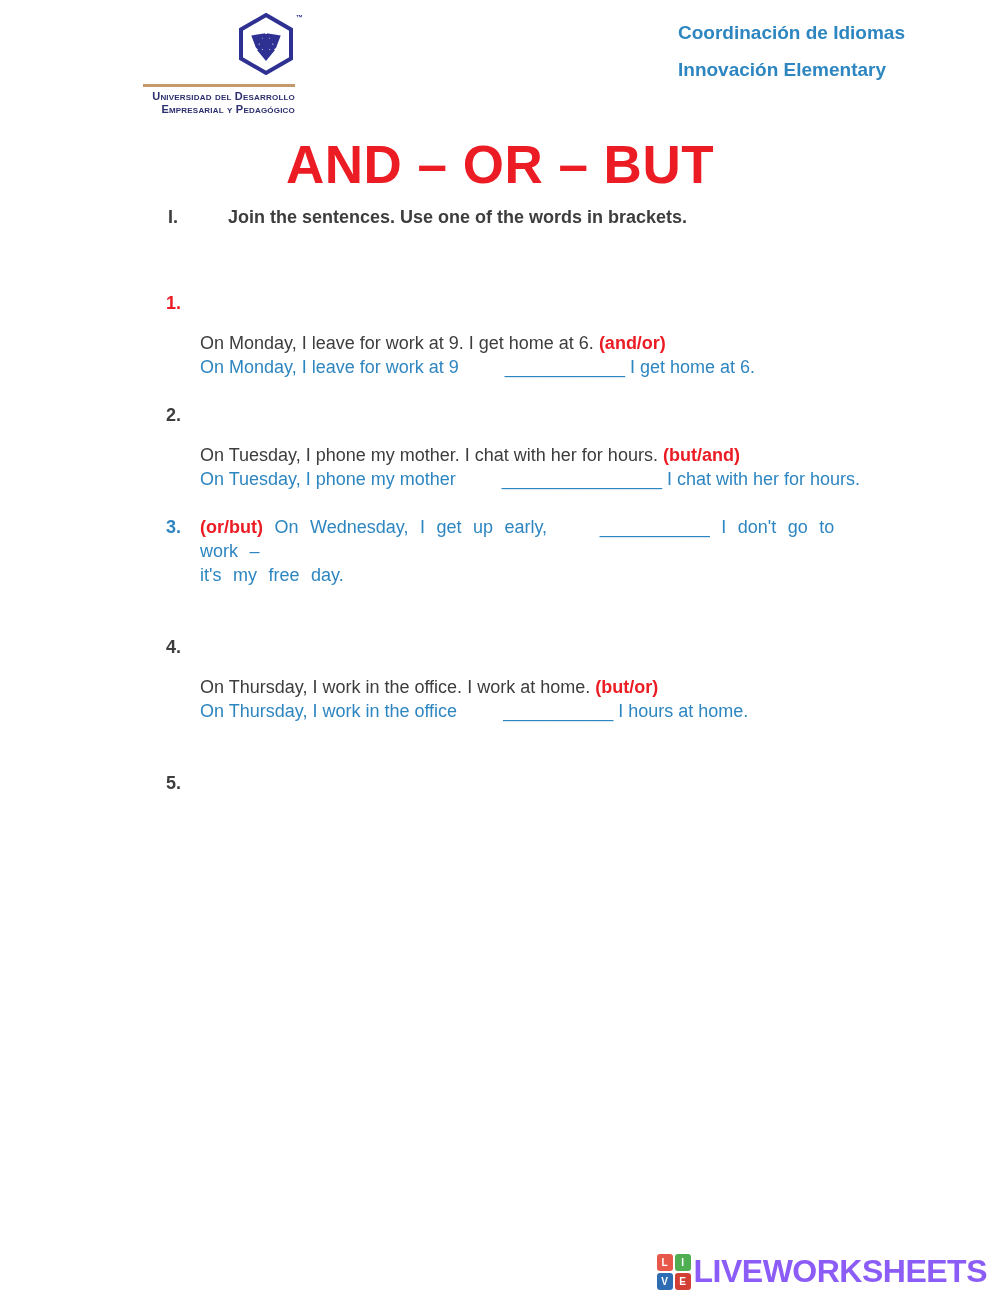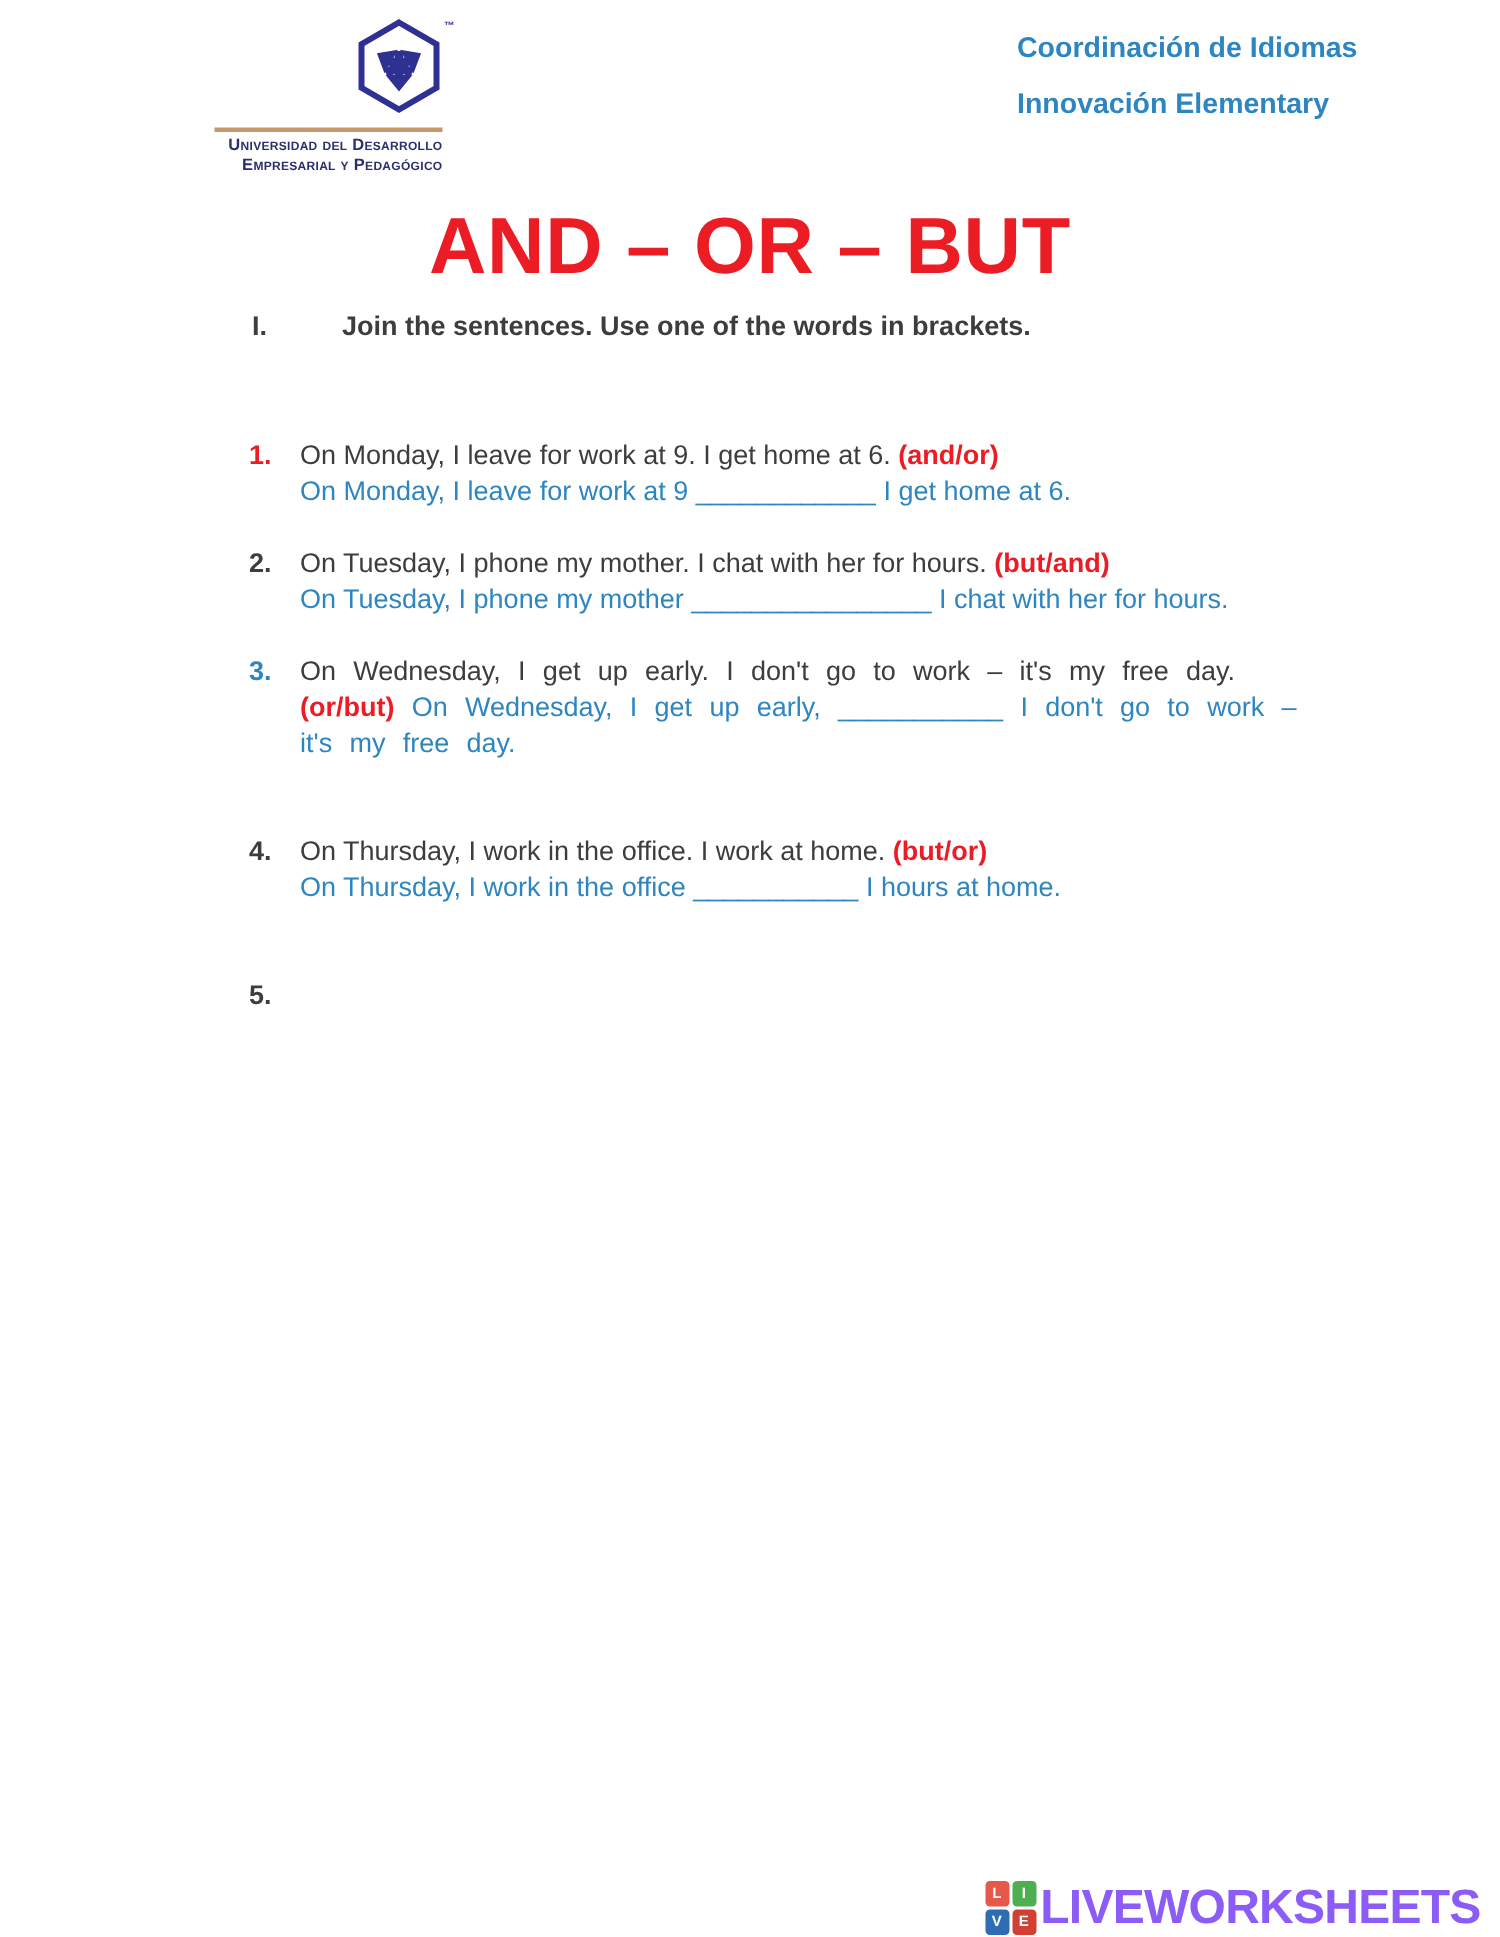--- a/index.html
+++ b/index.html
@@ -56,24 +56,24 @@
 
   
   .items { position: absolute; left: 166px; top: 291px; width: 700px; }
   .item { display: flex; margin-bottom: 24px; }
   .item.extra-gap { margin-top: 48px; }
   .item-number { width: 34px; font-weight: bold; font-size: 18px; line-height: 24px; flex: none; }
   .num-red  { color: #ec1c24; }
   .num-blue { color: #2e86c1; }
   .num-black{ color: #3d3d3d; }
   .item-body { width: 666px; font-size: 18px; line-height: 24px; }
-  .black-line { color: #3d3d3d; white-space: pre-wrap; }
+  .black-line { color: #3d3d3d; white-space: pre-wrap; margin-top: 40px; }
   .bracket { color: #ec1c24; font-weight: bold; }
   .blue-line { color: #2e86c1; white-space: pre-wrap; }
-  .blank { color: #2e86c1; }
+  .blank { color: #2e86c1; margin-left: 41px; }
   .stretch  { word-spacing: 6.5px; }
   .stretch5 { word-spacing: 7px; }
 
   
   .footer-brand {
     position: absolute; right: 13px; bottom: 1px;
     display: flex; align-items: center;
   }
   .tile-grid {
     display: grid;
@@ -146,21 +146,20 @@
       <span class="item-number num-black">2.</span>
       <div class="item-body">
         <div class="black-line"><span>On Tuesday, I phone my mother. I chat with her for hours. </span><span class="bracket">(but/and)</span></div>
         <div class="blue-line"><span>On Tuesday, I phone my mother </span><span class="blank">________________</span><span> I chat with her for hours.</span></div>
       </div>
     </div>
 
     <div class="item">
       <span class="item-number num-blue">3.</span>
       <div class="item-body">
-        <div class="black-line stretch"><span>On Wednesday, I get up early. I don't go to work – it's my free day.</span></div>
         <div class="blue-line stretch"><span class="bracket">(or/but)</span><span> On Wednesday, I get up early, </span><span class="blank">___________</span><span> I don't go to work –
 it's my free day.</span></div>
       </div>
     </div>
 
     <div class="item extra-gap">
       <span class="item-number num-black">4.</span>
       <div class="item-body">
         <div class="black-line"><span>On Thursday, I work in the office. I work at home. </span><span class="bracket">(but/or)</span></div>
         <div class="blue-line"><span>On Thursday, I work in the office </span><span class="blank">___________</span><span> I hours at home.</span></div>

